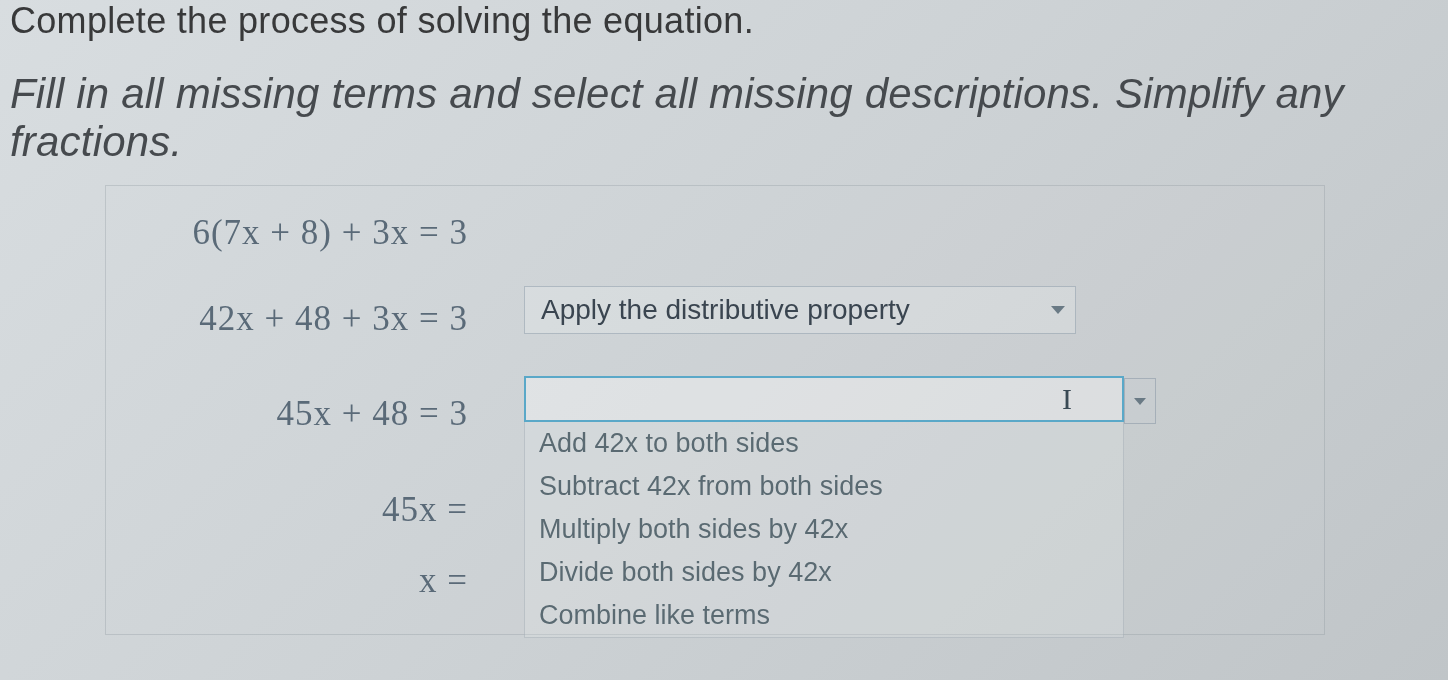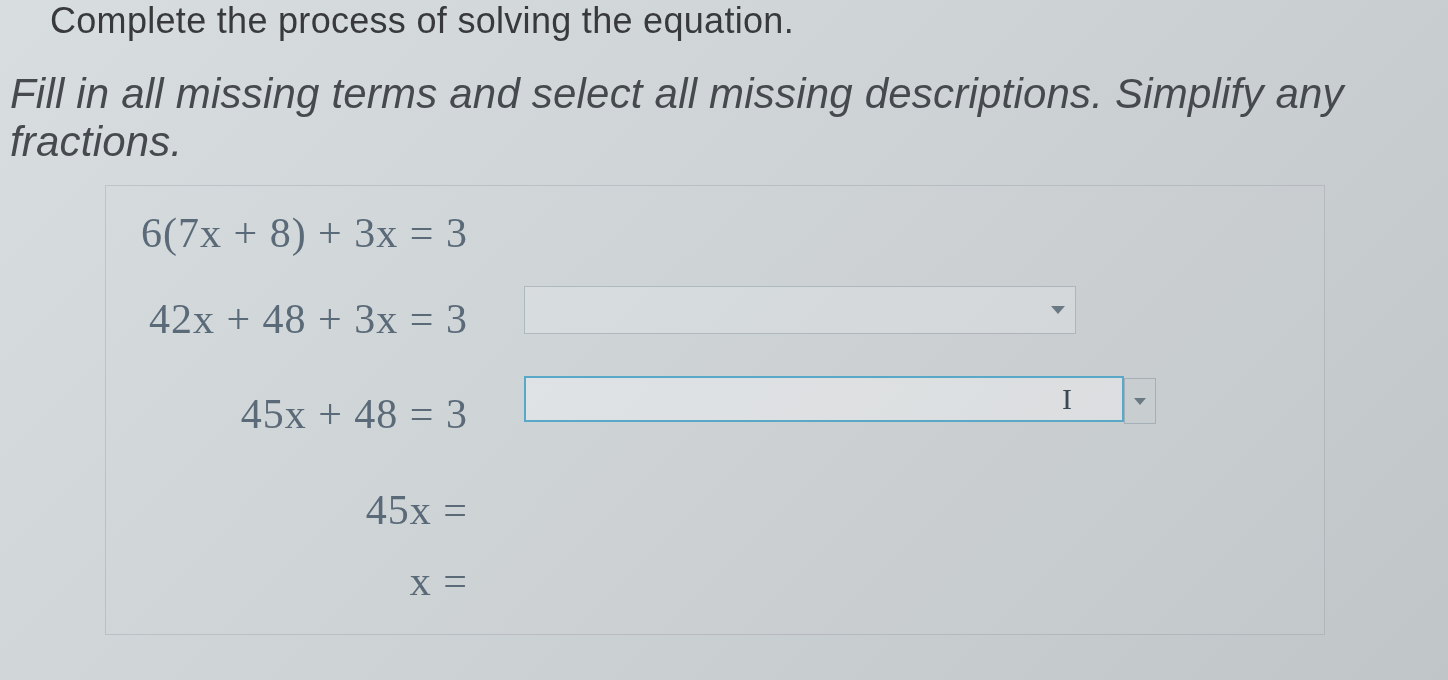--- a/index.html
+++ b/index.html
@@ -10,21 +10,20 @@
     font-family: Arial, Helvetica, sans-serif;
     color: #3a3d40;
     overflow: hidden;
     position: relative;
   }
   .heading {
     font-size: 36px;
     color: #38393a;
     padding: 0 0 0 10px;
     letter-spacing: 0.3px;
-    margin-left: 40px;
   }
   .instruction {
     font-size: 42px;
     font-style: italic;
     color: #464a4e;
     padding: 28px 0 0 10px;
     letter-spacing: 0.2px;
   }
   .work-area {
     position: absolute;
@@ -37,21 +36,21 @@
   }
   .eq-row {
     position: absolute;
     left: 0;
     height: 50px;
     display: flex;
     align-items: center;
   }
   .eq-text {
     font-family: "Times New Roman", serif;
-    font-size: 42px;
+    font-size: 35px;
     color: #5a6a78;
     letter-spacing: 1px;
     white-space: pre;
     text-align: right;
     width: 370px;
     padding-right: 8px;
   }
   .row1 { top: 22px; }
   .row2 { top: 108px; }
   .row3 { top: 203px; }
@@ -143,34 +142,42 @@
 
   <div class="eq-row row1">
     <div class="eq-text">6(7x + 8) + 3x = 3</div>
   </div>
 
   <div class="eq-row row2">
     <div class="eq-text">42x + 48 + 3x = 3</div>
   </div>
 
   <div class="desc-dropdown dd1">
+    <span>Apply the distributive property</span>
     <span class="dd-arrow"></span>
   </div>
 
   <div class="eq-row row3">
     <div class="eq-text">45x + 48 = 3</div>
   </div>
 
   <div class="dd-open">
     <div class="dd-open-input">
       <span class="dd-cursor">I</span>
       <div class="dd-open-arrow-box">
         <span class="dd-open-arrow"></span>
       </div>
     </div>
+    <div class="dd-options">
+      <div class="dd-option">Add 42x to both sides</div>
+      <div class="dd-option">Subtract 42x from both sides</div>
+      <div class="dd-option">Multiply both sides by 42x</div>
+      <div class="dd-option">Divide both sides by 42x</div>
+      <div class="dd-option">Combine like terms</div>
+    </div>
   </div>
 
   <div class="eq-row row4">
     <div class="eq-text">45x =</div>
   </div>
 
   <div class="eq-row row5">
     <div class="eq-text">x =</div>
   </div>
 

